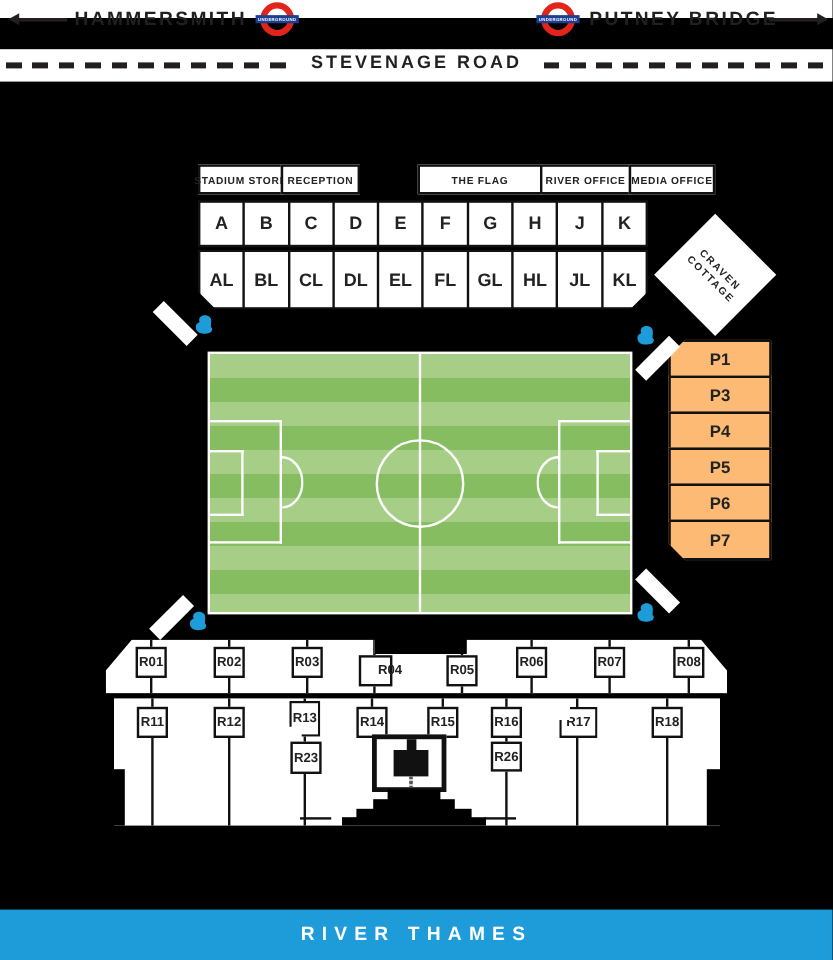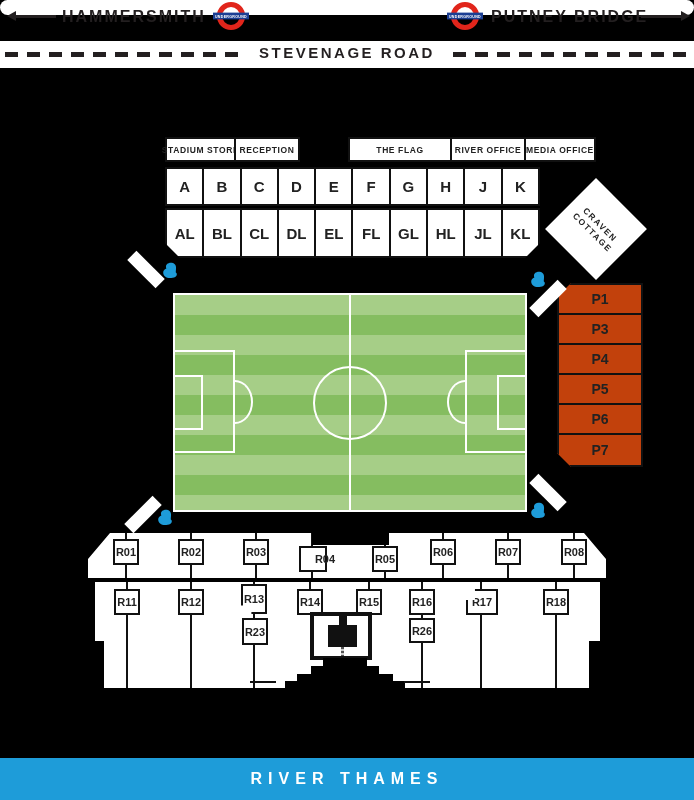--- a/index.html
+++ b/index.html
@@ -1,20 +1,20 @@
 <!DOCTYPE html>
 <html style="--river_blue: #1e9cd9; --accessible_blue: #1e9cd9; --pitch_light: #a6ce87; --pitch_dark: #85bd60; --roundel_red: #e1251b; --roundel_blue: #1c3f94;"><head>
 <meta charset="utf-8">
 <style>
   html,body{margin:0;padding:0;background:#000;}
   *{box-sizing:border-box;font-family:"Liberation Sans",sans-serif;}
   .canvas{position:relative;width:694px;height:800px;background:#000;overflow:hidden;}
 
   
-  .strip-top{position:absolute;left:0;top:0;width:694px;height:15px;background:#fff;border-radius:15px;}
+  .strip-top{position:absolute;left:0;top:0;width:694px;height:15px;background:#fff;}
   .station{position:absolute;top:0;height:33px;line-height:34px;font-size:16px;font-weight:800;
            letter-spacing:2px;color:#231f20;white-space:nowrap;}
   .station-left{left:62px;}
   .station-right{left:491px;}
   .arrow{position:absolute;top:15px;height:3px;background:#231f20;}
   .arrow-left{left:16px;width:40px;}
   .arrow-left::before{content:"";position:absolute;left:-9px;top:-4px;border-top:5px solid transparent;
     border-bottom:5px solid transparent;border-right:9px solid #231f20;}
   .arrow-right{left:641px;width:40px;}
   .arrow-right::after{content:"";position:absolute;right:-9px;top:-4px;border-top:5px solid transparent;
@@ -58,21 +58,21 @@
   .dline{font-size:8.5px;font-weight:700;letter-spacing:1.5px;color:#222;line-height:11px;}
 
   
   .h-col{position:absolute;left:58px;top:263px;width:104px;}
   .h-blk{background:#fff;border:2px solid #111;height:36px;margin-top:-2px;display:flex;align-items:center;
     justify-content:center;font-size:14px;font-weight:600;color:#222;}
   .h-col .h-blk:first-child{height:27px;margin-top:0;width:77px;margin-left:27px;}
   .h-col .h-blk:last-child{width:79px;margin-left:25px;}
 
   .p-col{position:absolute;left:557px;top:283px;width:86px;}
-  .p-blk{background:#c2410c;border:2px solid #111;height:32px;margin-top:-2px;display:flex;align-items:center;
+  .p-blk{background:#fdba74;border:2px solid #111;height:32px;margin-top:-2px;display:flex;align-items:center;
     justify-content:center;font-size:14px;font-weight:600;color:#222;}
   .p-col .p-blk:first-child{margin-top:0;clip-path:polygon(14px 0,100% 0,100% 100%,0 100%,0 14px);}
   .p-col .p-blk:last-child{height:34px;clip-path:polygon(0 0,100% 0,100% 100%,14px 100%,0 calc(100% - 14px));}
 
   .wedge{position:absolute;width:40px;height:13px;background:#fff;}
   .wedge-tl{left:126px;top:263px;transform:rotate(45deg);}
   .wedge-bl{left:123px;top:508px;transform:rotate(-45deg);}
   .wedge-tr{left:528px;top:292px;transform:rotate(-45deg);}
   .wedge-br{left:528px;top:486px;transform:rotate(45deg);}
 

